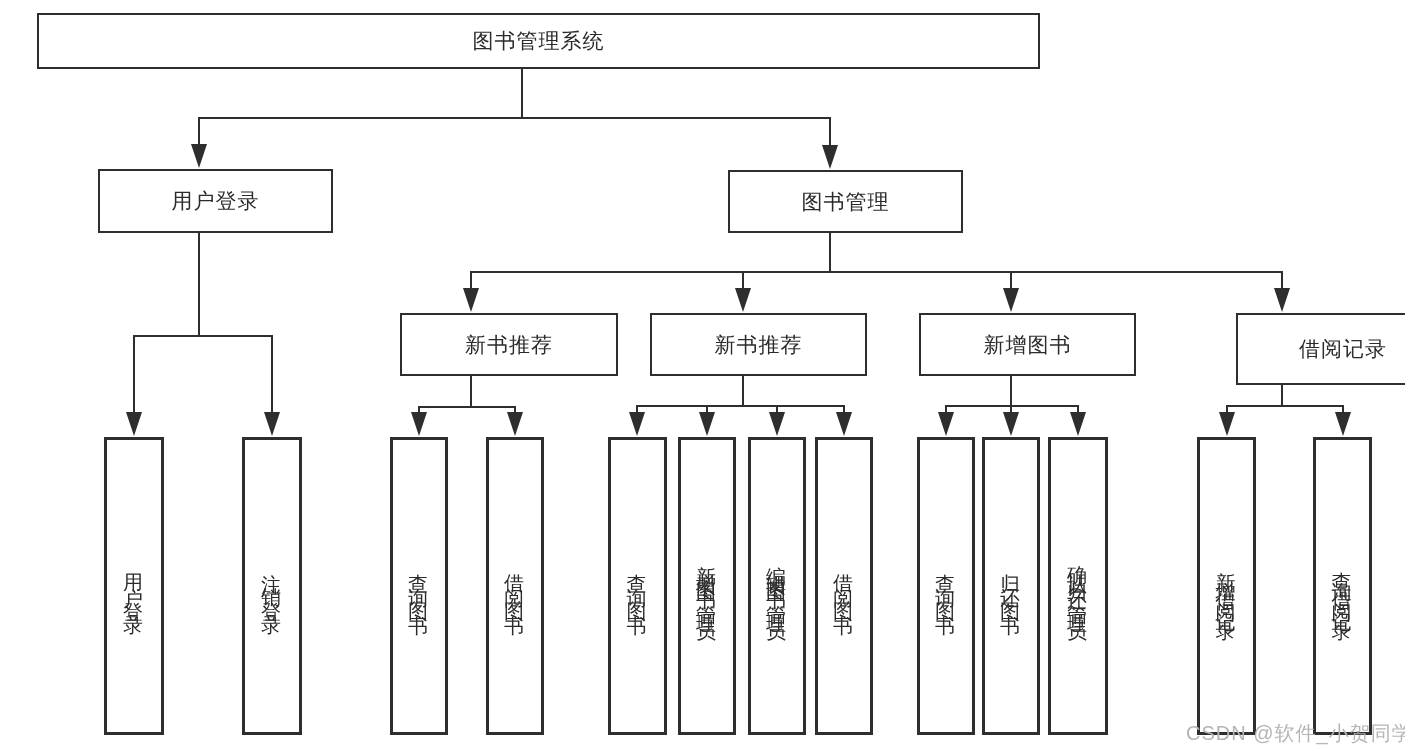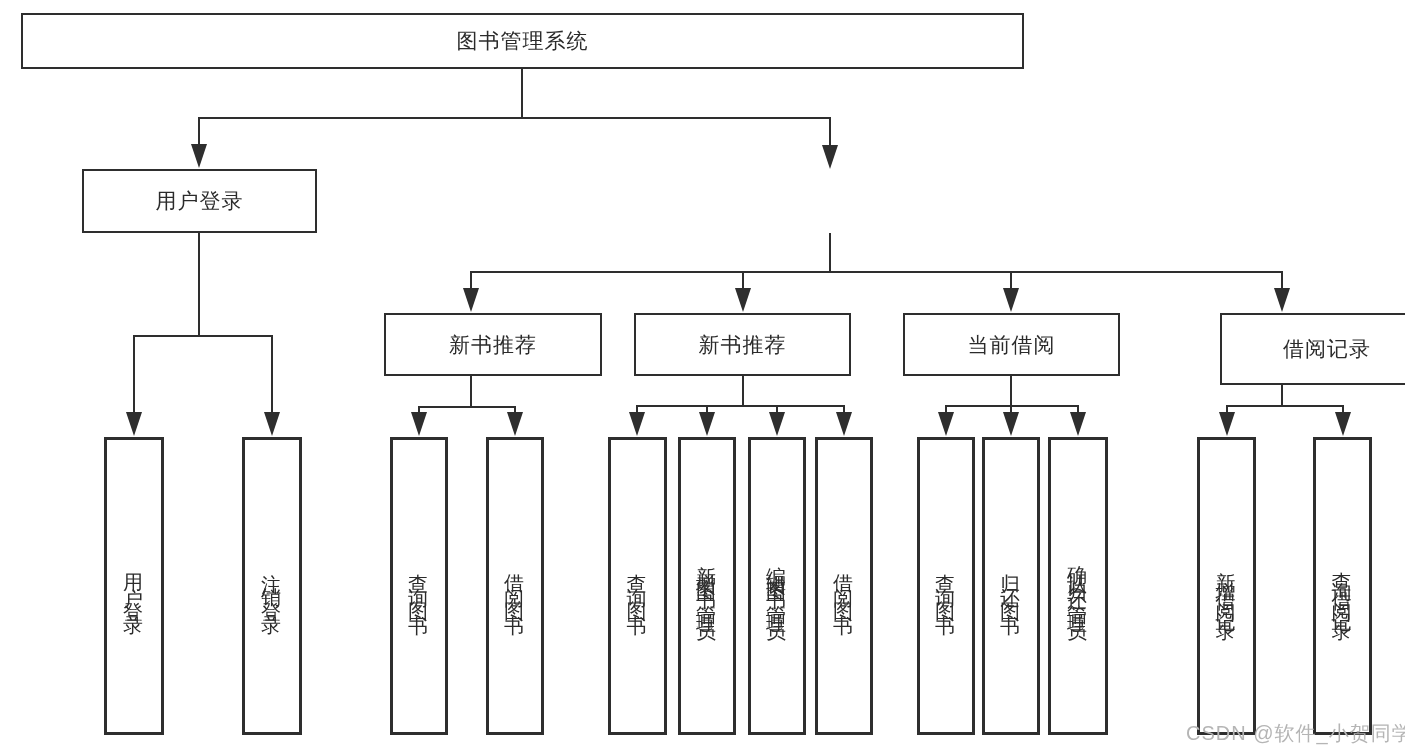--- a/index.html
+++ b/index.html
@@ -15,21 +15,21 @@
   #wires polygon{fill:#2e2e2e;stroke:none;}
   .box{
     position:absolute;
     box-sizing:border-box;
     background:#ffffff;
     border:2px solid #2e2e2e;
     display:flex;align-items:center;justify-content:center;
     color:#2b2b2b;
     z-index:2;
   }
-  .hbox{font-size:21px;letter-spacing:1px;}
+  .hbox{font-size:21px;letter-spacing:1px;margin-left:16px;}
   .leaf{
     top:437px;height:298px;
     border-width:3px;
     writing-mode:vertical-rl;
     text-orientation:mixed;
     font-size:20px;
   }
   .ls-short{letter-spacing:14px;}
   .ls-mid{letter-spacing:10px;}
   .ls-long{letter-spacing:8px;}
@@ -76,24 +76,25 @@
     <polygon points="1070,412 1086,412 1078,436"></polygon>
 
     <path d="M1282 376 V406 M1227 418 V406 H1343 V418"></path>
     <polygon points="1219,412 1235,412 1227,436"></polygon>
     <polygon points="1335,412 1351,412 1343,436"></polygon>
   </svg>
 
   <div class="box hbox" style="left:21px;top:13px;width:1003px;height:56px">图书管理系统</div>
 
   <div class="box hbox" style="left:82px;top:169px;width:235px;height:64px">用户登录</div>
+  <div class="box hbox" style="left:712px;top:170px;width:235px;height:63px">图书管理</div>
 
   <div class="box hbox" style="left:384px;top:313px;width:218px;height:63px">新书推荐</div>
   <div class="box hbox" style="left:634px;top:313px;width:217px;height:63px">新书推荐</div>
-  <div class="box hbox" style="left:903px;top:313px;width:217px;height:63px">当前借阅</div>
+  <div class="box hbox" style="left:903px;top:313px;width:217px;height:63px">新增图书</div>
   <div class="box hbox" style="left:1220px;top:313px;width:214px;height:72px">借阅记录</div>
 
   <div class="box leaf ls-short" style="left:104px;width:60px">用户登录</div>
   <div class="box leaf ls-short" style="left:242px;width:60px">注销登录</div>
 
   <div class="box leaf ls-short" style="left:390px;width:58px">查询图书</div>
   <div class="box leaf ls-short" style="left:486px;width:58px">借阅图书</div>
 
   <div class="box leaf ls-short" style="left:608px;width:59px">查询图书</div>
   <div class="box leaf ls-long" style="left:678px;width:58px">新增图书（管理员）</div>

